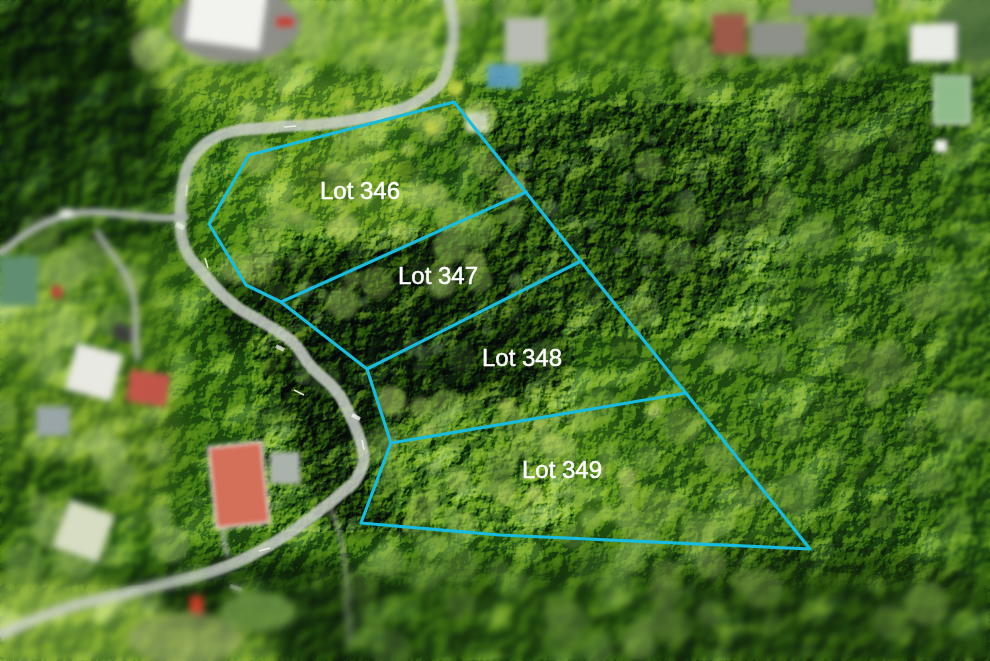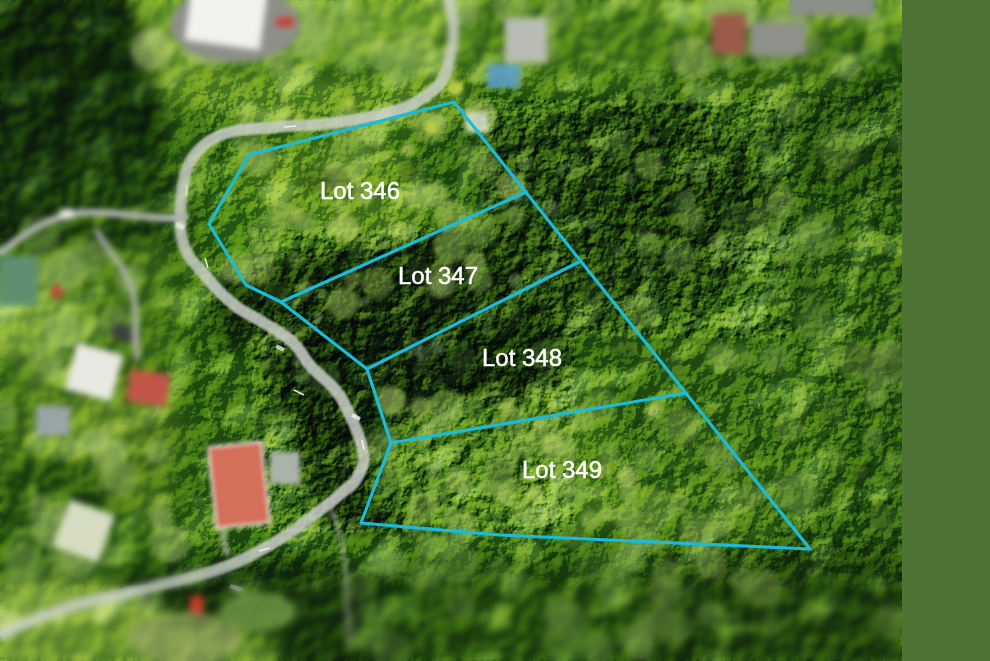--- a/index.html
+++ b/index.html
@@ -1,16 +1,16 @@
 <!DOCTYPE html>
 <html><head>
 <meta charset="utf-8">
 <style>
   html,body{margin:0;padding:0;background:#4e7334;}
-  #stage{position:relative;width:902px;height:661px;overflow:hidden;font-family:"Liberation Sans",sans-serif;}
+  #stage{position:relative;width:990px;height:661px;overflow:hidden;font-family:"Liberation Sans",sans-serif;}
   svg{display:block;position:absolute;top:0;left:0;}
   .blurband{position:absolute;pointer-events:none;}
 </style>
 </head>
 <body>
 <div id="stage">
 <svg width="990" height="661" viewBox="0 0 990 661" xmlns="http://www.w3.org/2000/svg">
 <defs>
   <filter id="canopy" x="0" y="0" width="100%" height="100%">
     <feTurbulence type="fractalNoise" baseFrequency="0.05" numOctaves="5" seed="3" result="n"></feTurbulence>

